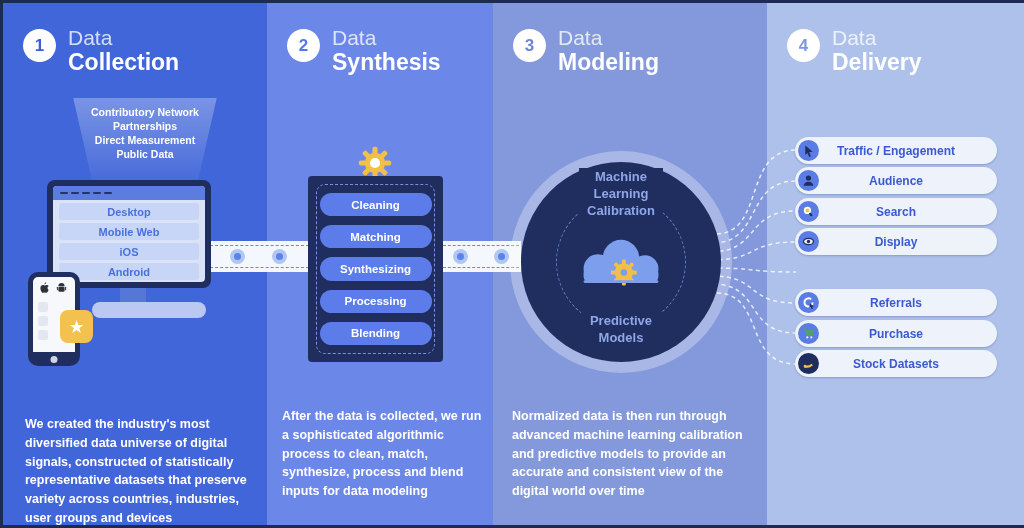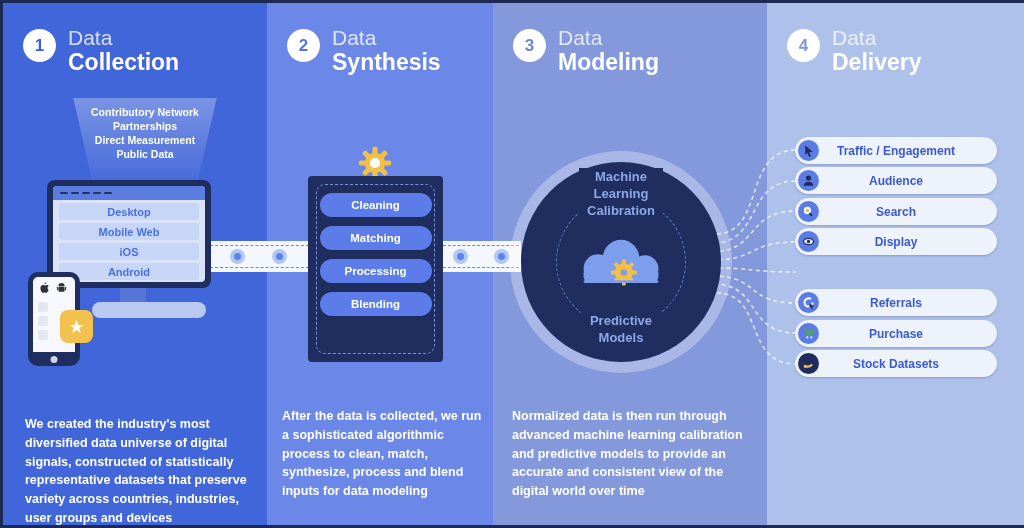--- a/index.html
+++ b/index.html
@@ -178,20 +178,21 @@
           <circle cx="20" cy="20" r="12"></circle>
         </g>
         <circle cx="20" cy="20" r="6" fill="#fff"></circle>
       </svg>
     </div>
     <div class="synth-box">
       <div class="synth-dash"></div>
       <div class="steps">
         <div class="step-pill">Cleaning</div>
         <div class="step-pill">Matching</div>
+        <div class="step-pill">Synthesizing</div>
         <div class="step-pill">Processing</div>
         <div class="step-pill">Blending</div>
       </div>
     </div>
     <div class="desc">After the data is collected, we run a sophisticated algorithmic process to clean, match, synthesize, process and blend inputs for data modeling</div>
   </div>
 
   <div class="panel panel-3 p3">
     <div class="hdr">
       <div class="badge">3</div>

